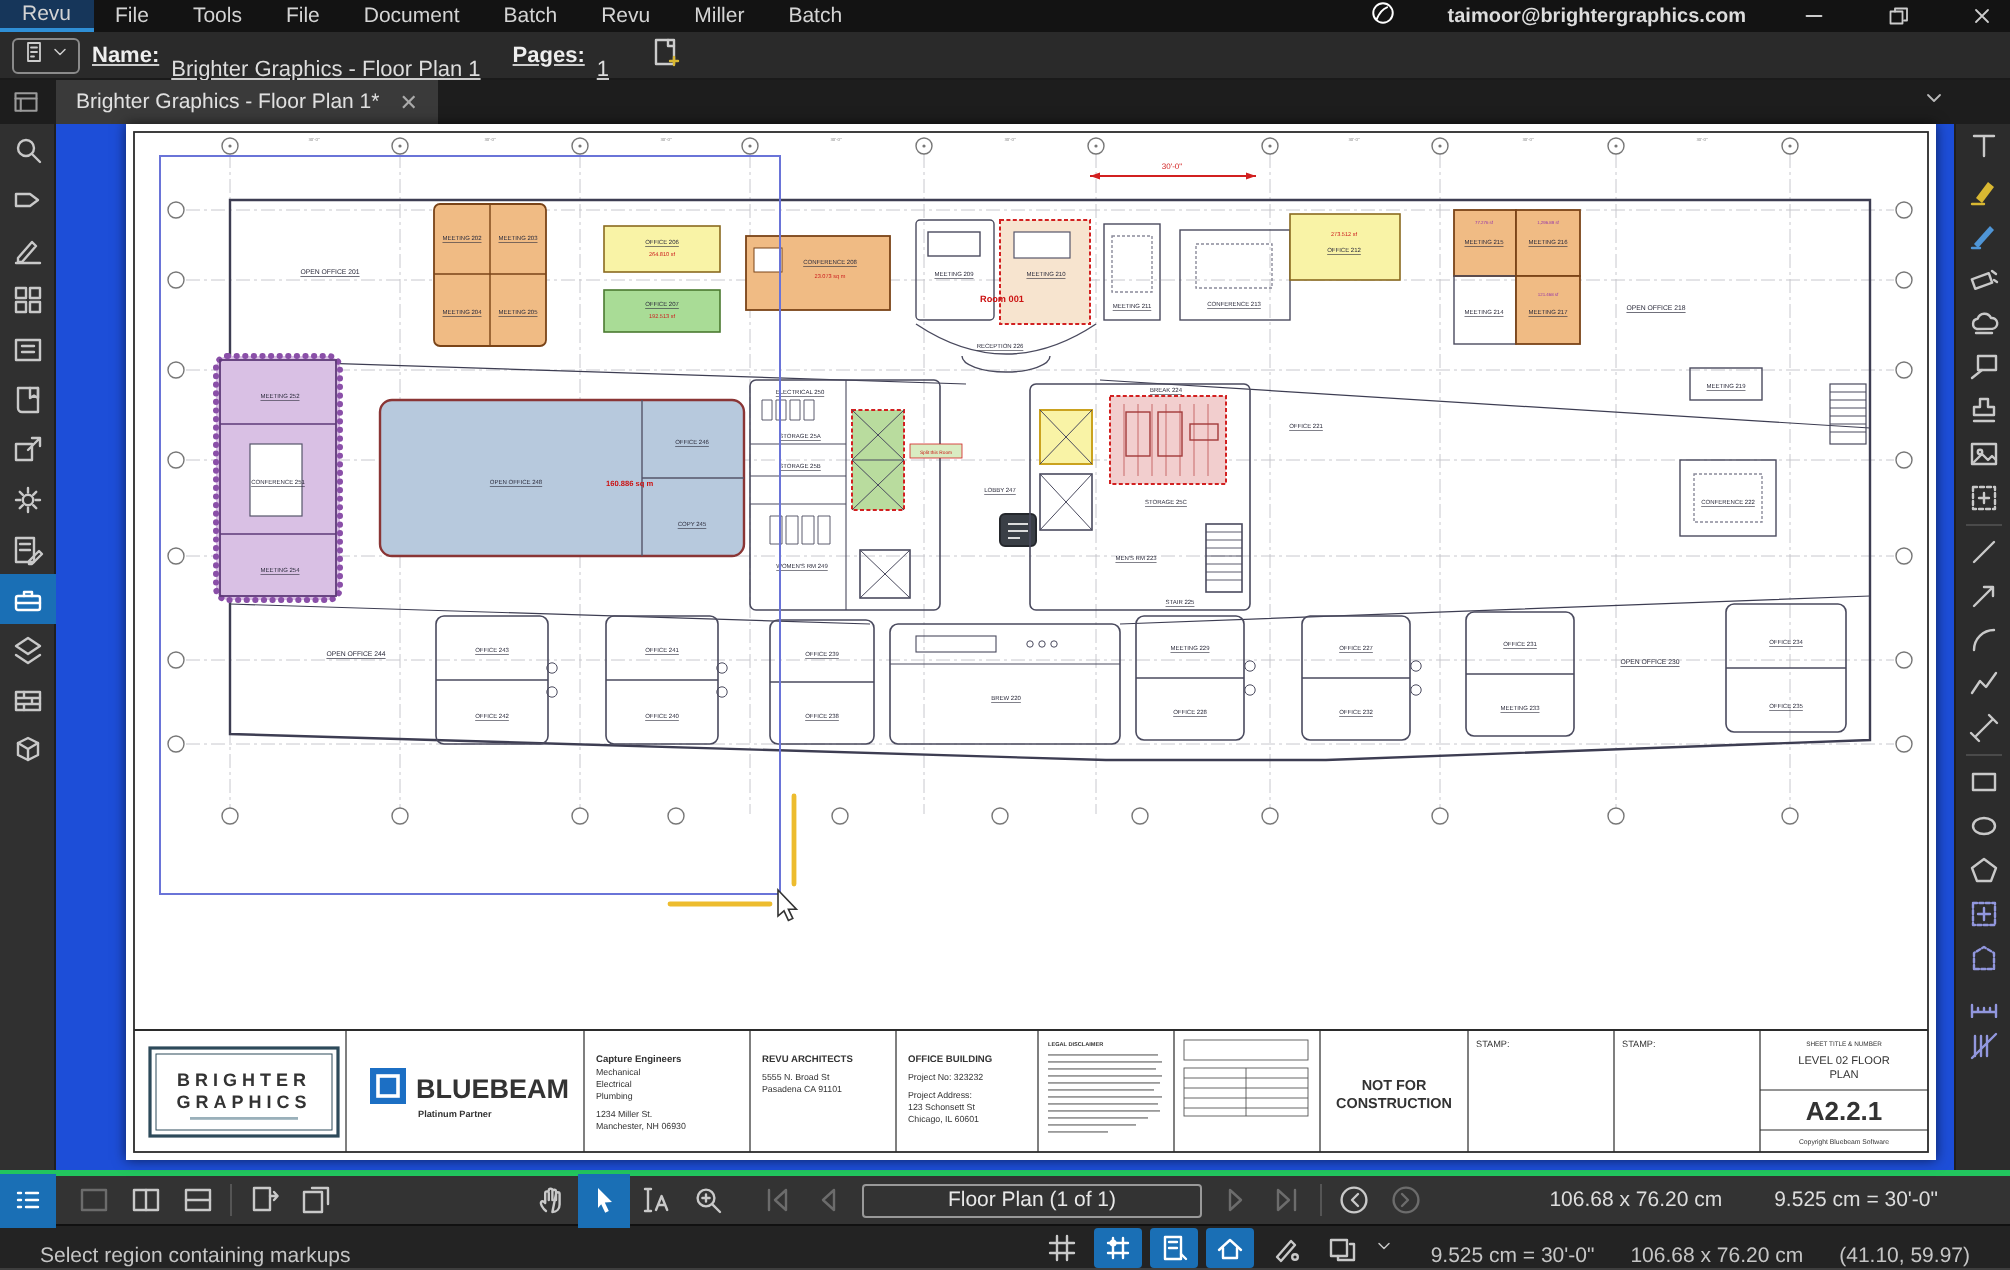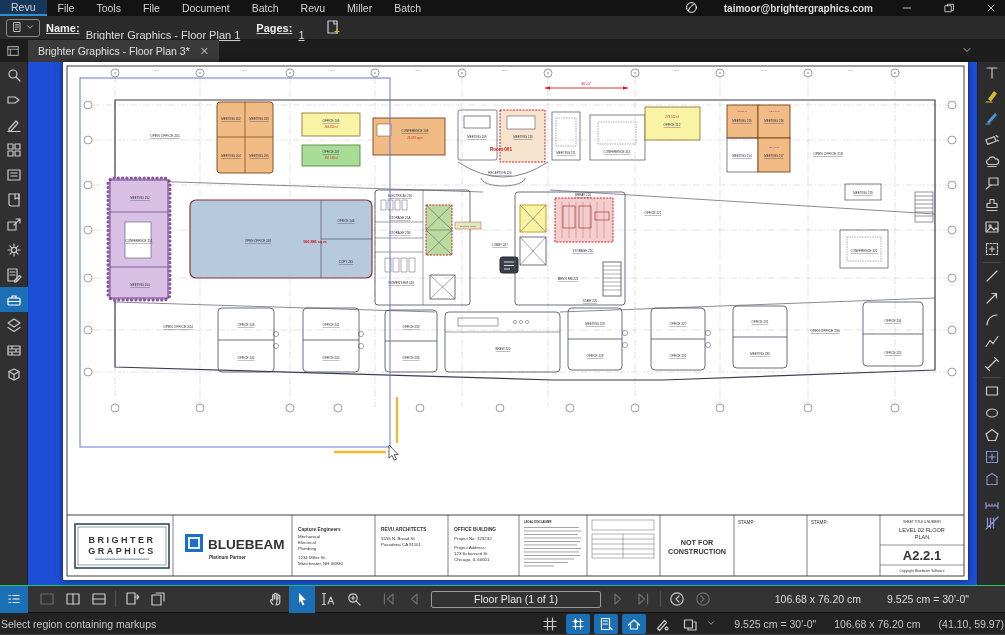--- a/index.html
+++ b/index.html
@@ -38,30 +38,30 @@
   .canvas { flex:1; position:relative; background:#1d4ed8; }
   .sheet { position:absolute; left:35px; top:0; width:905px; height:518px; background:#fff; box-shadow:0 0 6px rgba(0,0,0,.6); }
   
   .rl  { font-size:3px;  fill:#2d2d3d; text-anchor:middle; text-decoration:underline; font-family:"Liberation Sans",sans-serif; }
   .rl2 { font-size:3.4px; fill:#2d2d3d; text-anchor:middle; text-decoration:underline; font-family:"Liberation Sans",sans-serif; }
   .ra  { font-size:2.8px; fill:#cc2020; text-anchor:middle; font-family:"Liberation Sans",sans-serif; }
   .pa  { font-size:2.2px; fill:#9232aa; text-anchor:middle; font-family:"Liberation Sans",sans-serif; }
   .dm  { font-size:2.2px; fill:#8a8a8a; text-anchor:middle; font-family:"Liberation Sans",sans-serif; }
   .tbt { font-family:"Liberation Sans",sans-serif; fill:#333; }
   
-  .btool { height:27px; background:#333; display:flex; align-items:center; border-top:1px solid #22c55e; }
+  .btool { height:27px; background:#333; display:flex; align-items:center; border-top:3px solid #22c55e; }
   .bbtn { width:26px; height:27px; display:flex; align-items:center; justify-content:center; color:#c9c9c9; }
   .bbtn.first { width:28px; } .bbtn.active { background:#1a6fb5; color:#fff; }
   .bbtn.dim { opacity:.38; }
   .bsep { width:1px; height:16px; background:#555; margin:0 3px; }
   .pagebox { width:170px; height:17px; border:1px solid #999; border-radius:2px; font-size:10.5px;
              display:flex; align-items:center; justify-content:center; color:#e8e8e8; margin:0 4px; }
   .btext { font-size:10.5px; color:#ddd; white-space:nowrap; }
   
-  .sbar { height:22px; background:#232323; display:flex; align-items:center; font-size:10.5px; color:#c5c5c5; padding:0 1px; border-top:1px solid #111; }
+  .sbar { height:22px; background:#232323; display:flex; align-items:flex-end; font-size:10.5px; color:#c5c5c5; padding:0 20px; border-top:1px solid #111; }
   .sicon { width:24px; height:20px; display:flex; align-items:center; justify-content:center; color:#c9c9c9; border-radius:2px; }
   .sicon.on { background:#1a6fb5; color:#fff; }
   .stext { white-space:nowrap; margin-left:18px; }
 </style>
 </head>
 <body>
 
 <div class="app">
 
   <div class="menubar">
@@ -121,21 +121,21 @@
   </div>
 
   <div class="tabbar">
     <span class="tab-panel-icon icn">
         <svg viewBox="0 0 16 16" width="14" height="14" fill="none" stroke="currentColor" stroke-width="1.2" stroke-linecap="round" stroke-linejoin="round">
           <rect x="2" y="3" width="12" height="10"></rect>
           <path d="M2 6h12M5 6v7"></path>
         </svg>
       </span>
     <div class="tab">
-      <span>Brighter Graphics - Floor Plan 3*</span>
+      <span>Brighter Graphics - Floor Plan 1*</span>
       <span class="tab-close">✕</span>
     </div>
     <div class="tabbar-right">
       <span class="icn"><svg viewBox="0 0 16 16" width="12" height="12" fill="none" stroke="currentColor" stroke-width="1.2" stroke-linecap="round" stroke-linejoin="round">
             <path d="M4 6l4 4 4-4"></path>
           </svg></span>
     </div>
   </div>
 
   <div class="main">

